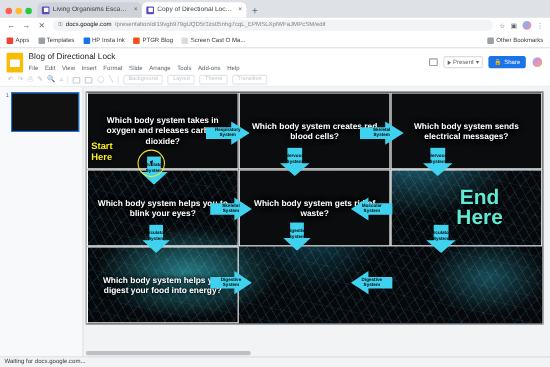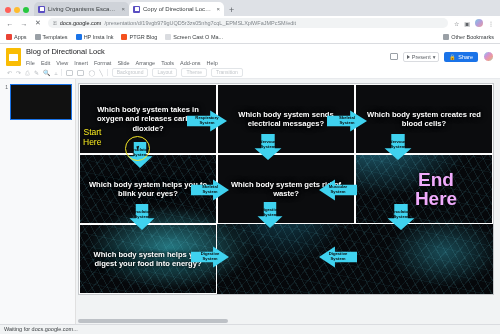--- a/index.html
+++ b/index.html
@@ -155,27 +155,27 @@
   .cell {
     position:relative; display:flex; align-items:center; justify-content:center;
     border:1.6px solid #fdfdfd; text-align:center;
   }
   .cell .q {
     color:#ffffff; font-size:7.6px; font-weight:bold; line-height:9.4px;
     text-shadow:0 0 3px #000,0 0 6px #000; padding:0 6px; z-index:3;
     max-width:100%;
   }
   .cell.dark { background:#0b0c0e; }
-  .cell.end .q { color:#f0abfc; font-size:19px; line-height:19px; font-weight:bold;
+  .cell.end .q { color:#5eead4; font-size:19px; line-height:19px; font-weight:bold;
     text-shadow:0 0 4px #000;margin-left:24px; }
 
   
   .startlabel {
     position:absolute; left:3px; bottom:8px; z-index:5; color:#fcee21;
-    font-size:8.5px; font-weight:normal; line-height:9.5px; text-align:right;
+    font-size:8.5px; font-weight:bold; line-height:9.5px; text-align:left;
     text-shadow:0 0 3px #000;
   }
   
   .ring {
     position:absolute; left:48px; bottom:-10px; width:25px; height:25px;
     border:1.6px solid #f2e426; border-radius:50%; z-index:6;
   }
   .cursor {
     position:absolute; left:60px; bottom:0px; z-index:7;
     width:0;height:0;border-left:3.5px solid #111;
@@ -348,25 +348,25 @@
 
       <div class="canvas">
         <div class="slide">
           <div class="bg"></div>
 
           <div class="grid">
             <div class="cell dark">
               <div class="q">Which body system takes in oxygen and releases carbon dioxide?</div>
             </div>
             <div class="cell dark">
+              <div class="q">Which body system creates red blood cells?</div>
+            </div>
+
+            <div class="cell dark">
               <div class="q">Which body system sends electrical messages?</div>
-            </div>
-
-            <div class="cell dark">
-              <div class="q">Which body system creates red blood cells?</div>
             </div>
             <div class="cell">
               <div class="q">Which body system helps you to blink your eyes?</div>
             </div>
 
             <div class="cell dark">
               <div class="q">Which body system gets rid of waste?</div>
             </div>
             <div class="cell end">
               <div class="q" style="white-space:pre-line">End

